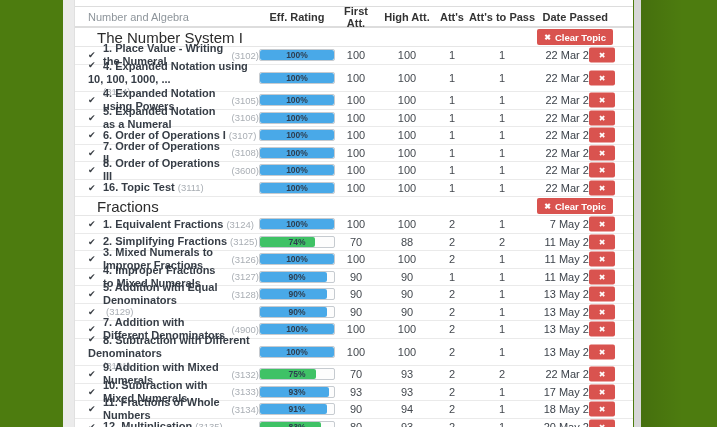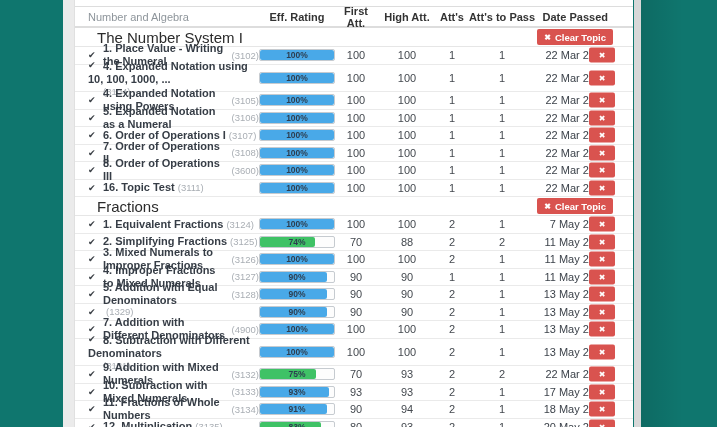--- a/index.html
+++ b/index.html
@@ -1,21 +1,21 @@
 <!DOCTYPE html>
 <html style="--blue: #49a9e8; --green: #3fc266; --red: #d9534f;"><head>
 <meta charset="utf-8">
 <style>
   * { margin: 0; padding: 0; box-sizing: border-box; }
   html, body { background: #ffffff; }
   body {
     font-family: "Liberation Sans", sans-serif;
     width: 717px; height: 427px; overflow: hidden; position: relative;
   }
-  .stage { position: absolute; inset: 0; background: #0f766e; overflow: hidden; }
+  .stage { position: absolute; inset: 0; background: #4d7c0f; overflow: hidden; }
 
   
   .left-edge { position: absolute; left: 63px; top: 0; width: 12px; height: 427px;
     background: #ebebeb; border-right: 1px solid #e0e0e0; }
   .scrollbar { position: absolute; left: 634px; top: 0; width: 7px; height: 427px;
     background: #d8d8d8; }
   .right-shadow { position: absolute; left: 641px; top: 0; width: 42px; height: 427px;
     background: linear-gradient(to right, rgba(0,0,0,0.10), rgba(0,0,0,0)); }
 
   .content { position: absolute; left: 75px; top: 0; width: 558px; height: 427px;
@@ -344,21 +344,21 @@
           <div class="c-first c-num">90</div>
           <div class="c-high c-num">90</div>
           <div class="c-atts c-num">2</div>
           <div class="c-pass c-num">1</div>
           <div class="c-date">13 May 20</div>
           <button class="xbtn"><span>✖</span></button>
         </div>
         <div class="row">
           <div class="c-name">
             <span class="check">✔</span>
-            <span class="tid">(1329)</span>
+            <span class="tid">(3129)</span>
           </div>
           <div class="c-bar">
             <div class="bar">
               <div class="fill blue" style="width: 90%;"></div>
               <span class="blabel">90%</span>
             </div>
           </div>
           <div class="c-first c-num">90</div>
           <div class="c-high c-num">90</div>
           <div class="c-atts c-num">2</div>

